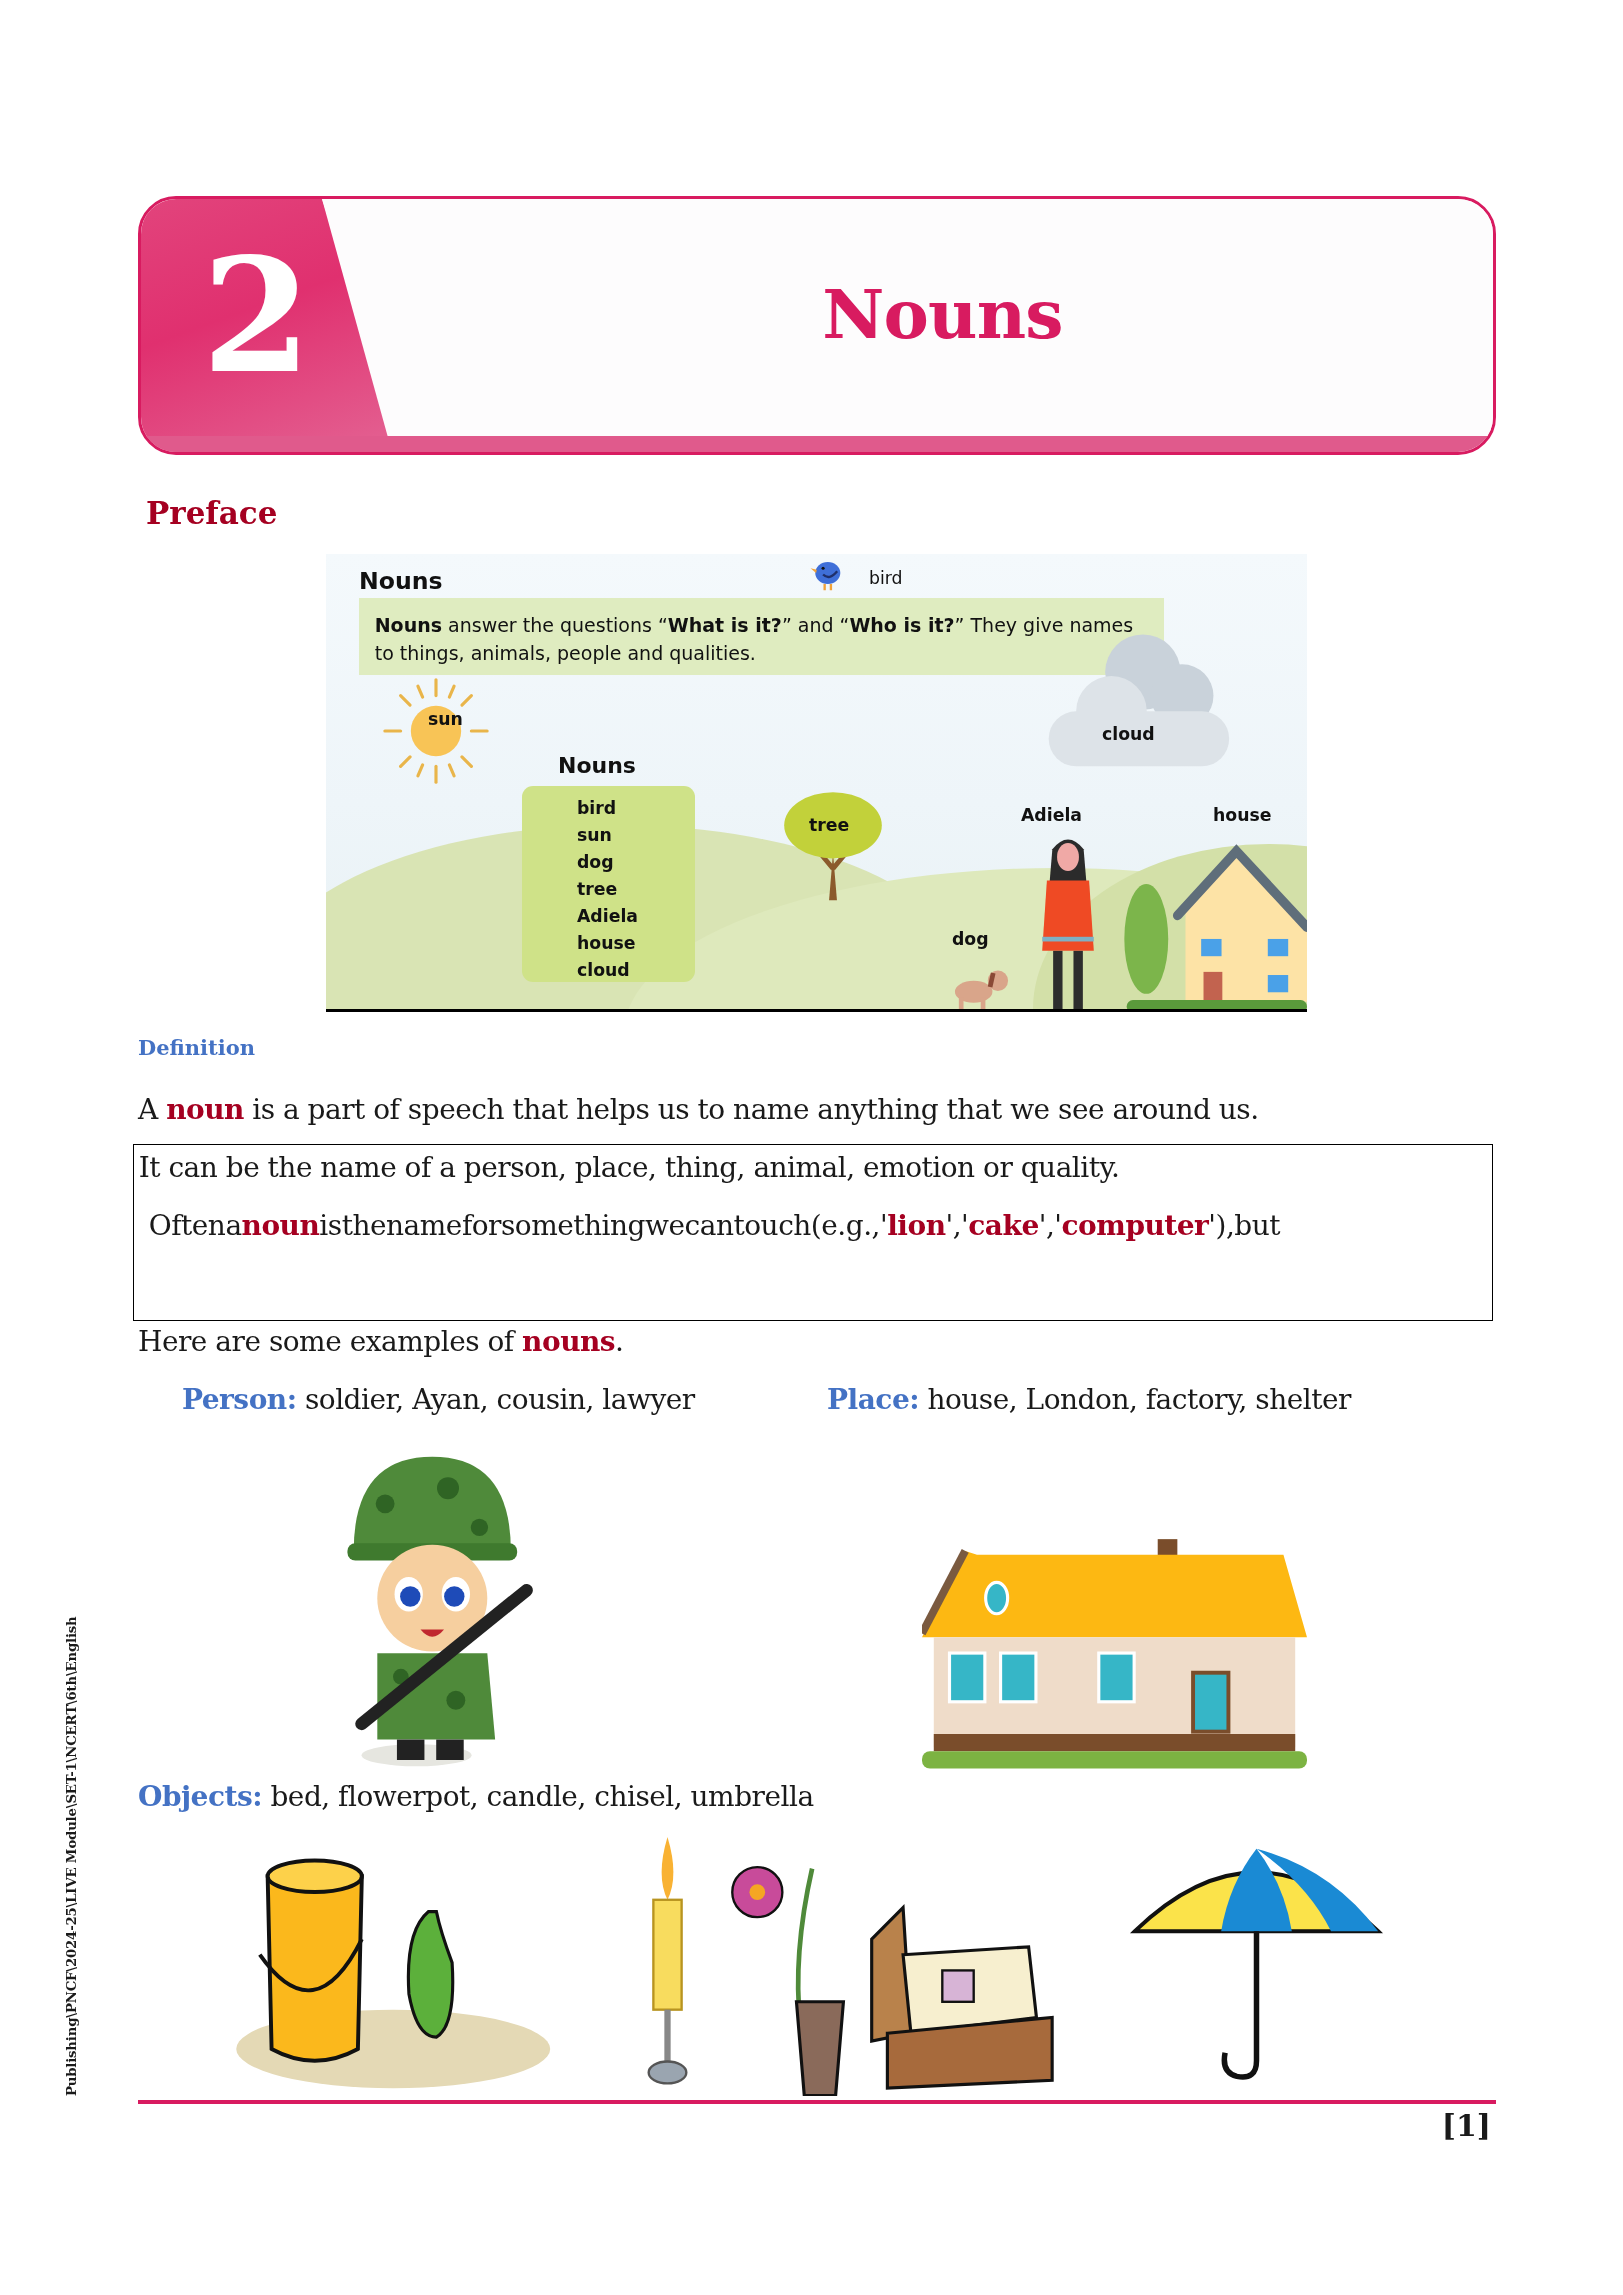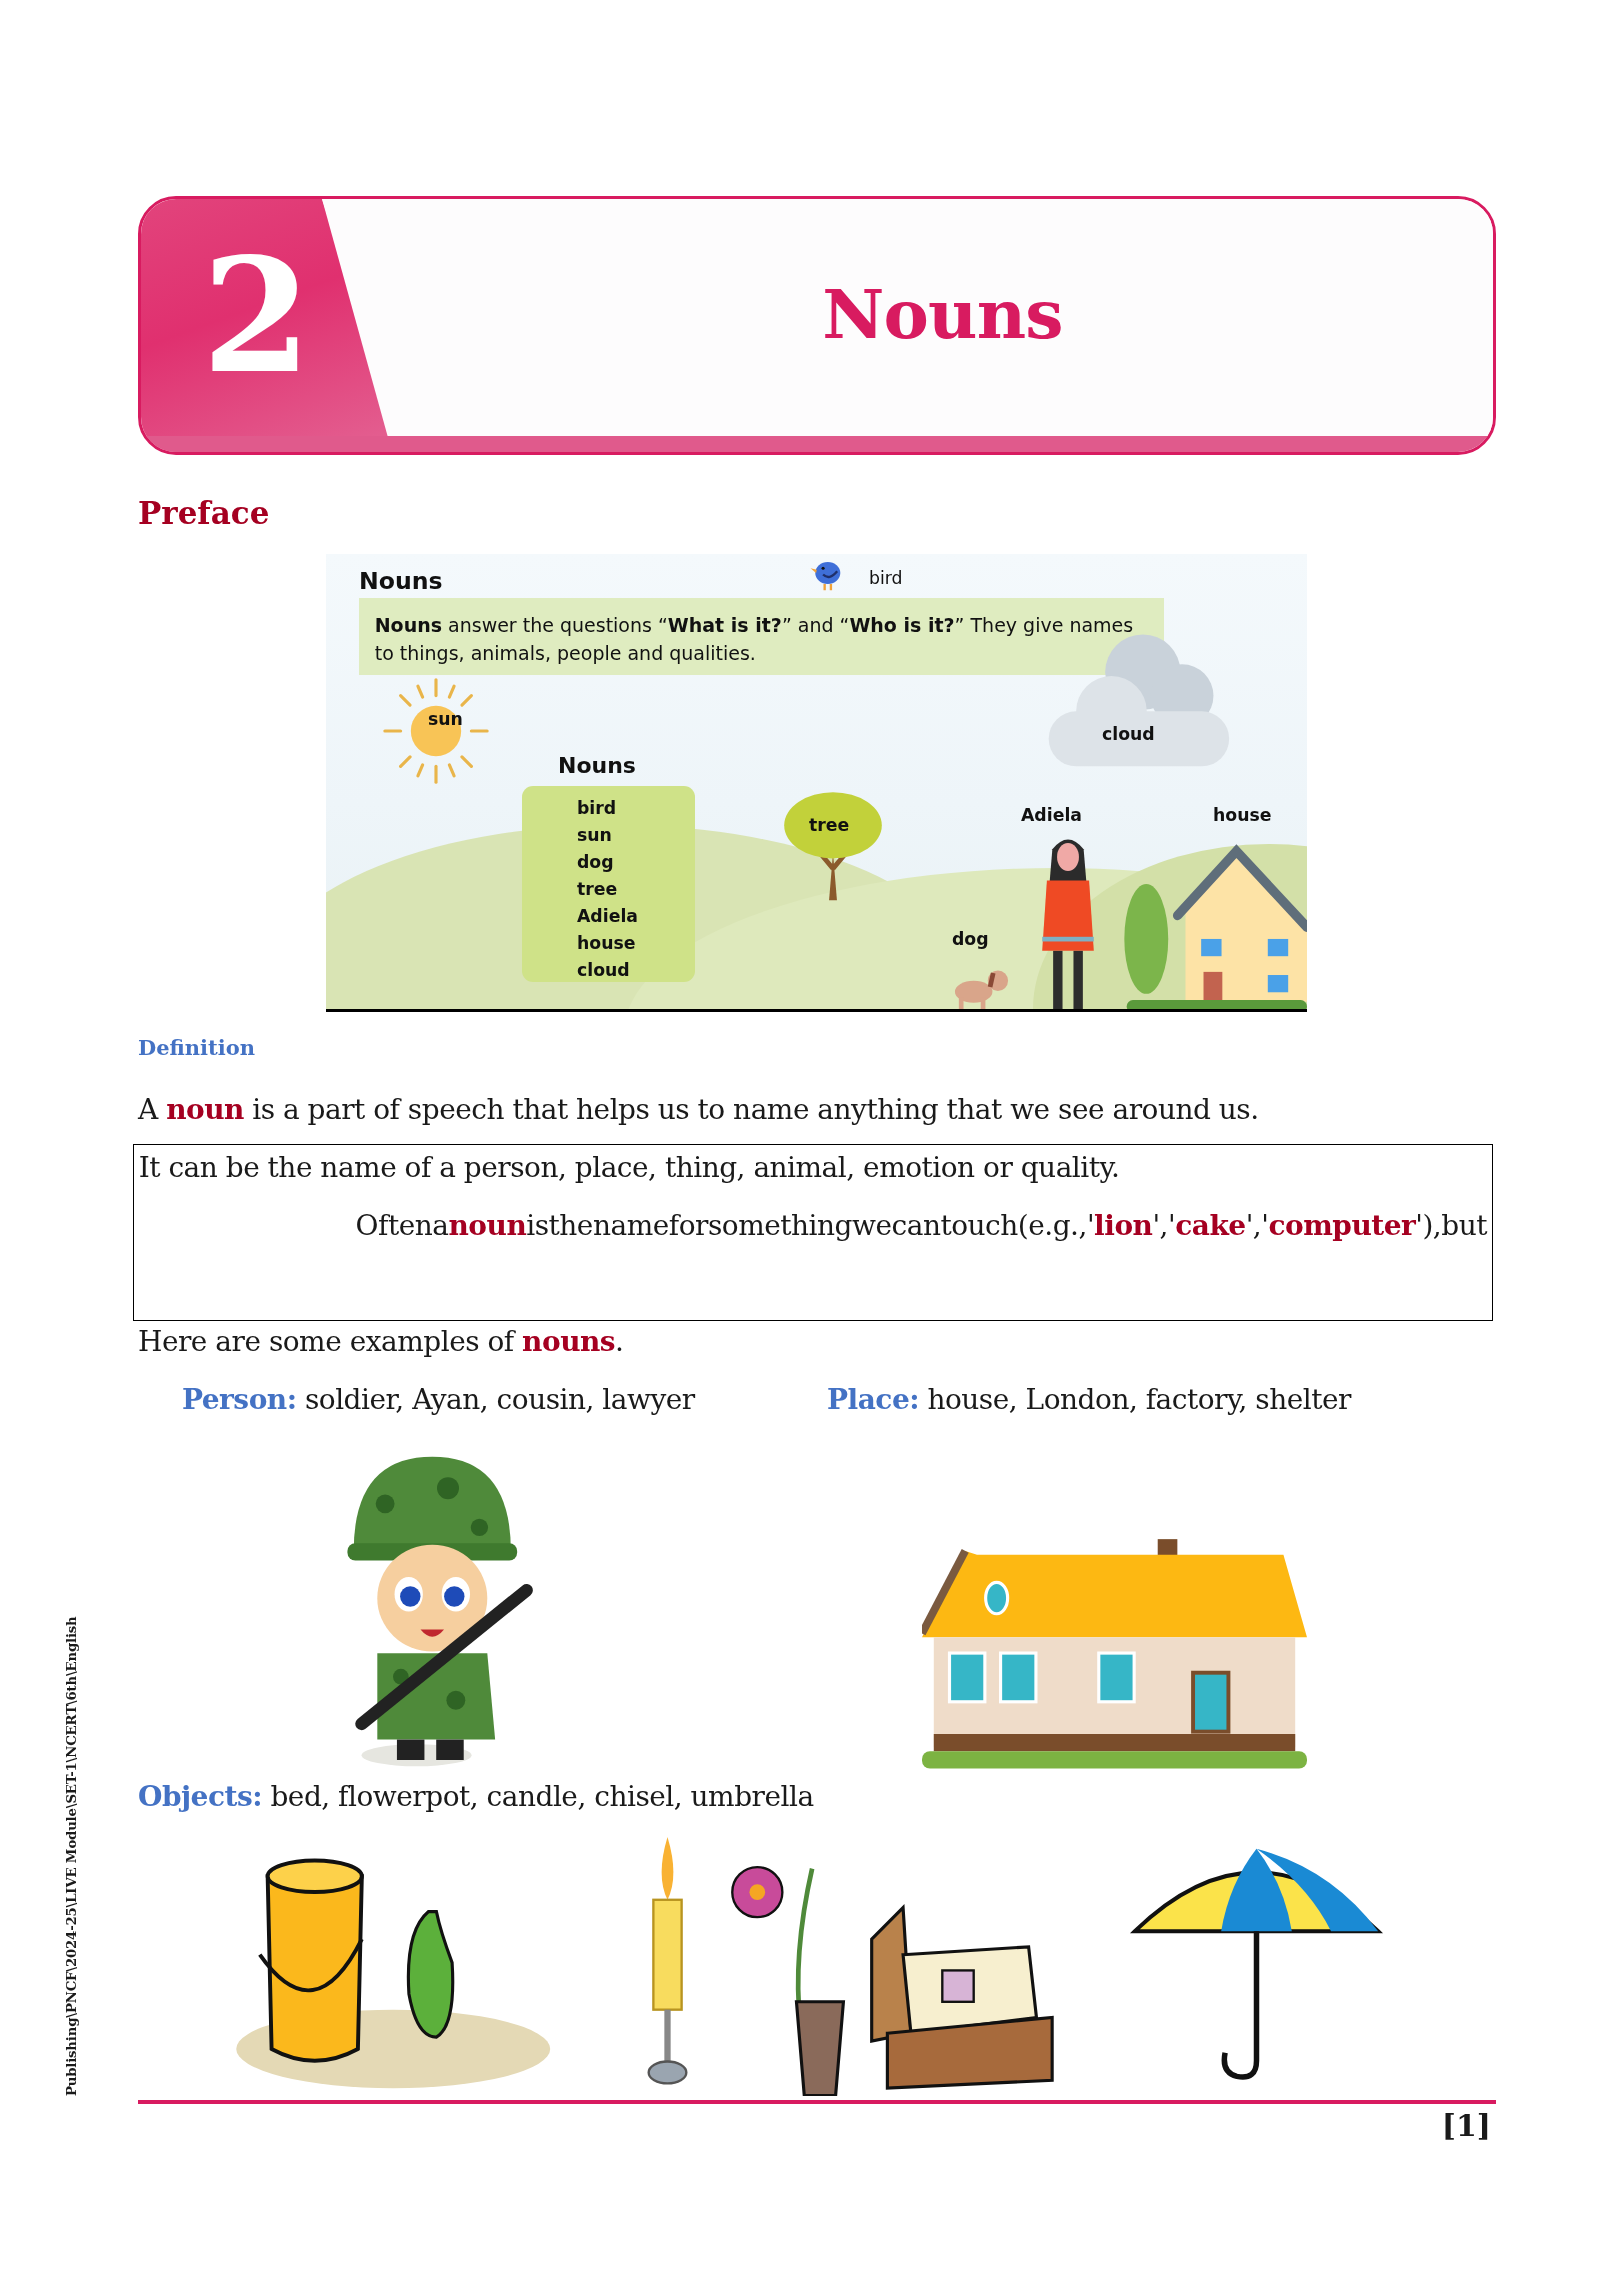--- a/index.html
+++ b/index.html
@@ -29,21 +29,21 @@
     }
     .chapter-title {
       position: absolute; left: 0; right: 0; top: 75px; padding-left: 251px; text-align: center;
       font-family: "DejaVu Serif", serif; font-weight: bold; font-size: 68px; color: #d81b60;
       letter-spacing: -0.8px;
     }
 
     .section-heading {
       position: absolute; font-family: "DejaVu Serif", serif; font-weight: bold;
     }
-    .preface-heading { left: 138px; top: 495px; font-size: 31px; color: #a50021; }
+    .preface-heading { left: 146px; top: 495px; font-size: 31px; color: #a50021; }
     .definition-heading { left: 138px; top: 1035px; font-size: 21px; color: #4472c4; }
 
     
     .preface-figure {
       position: absolute; left: 326px; top: 554px; width: 981px; height: 458px;
       background: linear-gradient(180deg, #f4f9fc 0%, #eef5f9 55%, #e8f1f4 100%);
       overflow: hidden; border-bottom: 3.1px solid #000;
       font-family: "DejaVu Sans", "Liberation Sans", sans-serif;
     }
     .pf-hill1 { position:absolute; left:-63px; top:271px; width:707px; height:314px; border-radius:50%; background:#d9e4b4; }
@@ -87,21 +87,21 @@
 
     .boxed {
       position: absolute; left: 133px; top: 1144px; width: 1360px; height: 177px;
       border: 1.6px solid #000;
     }
     .boxed .line {
       position: absolute; left: 4.7px; font-family: "DejaVu Serif", serif; font-size: 28px;
       color: #1a1a1a; letter-spacing: -0.5px; white-space: nowrap;
     }
     .boxed .l1 { top: 6.3px; }
-    .boxed .l2 { top: 64px; right: 5px; display: flex; justify-content: flex-end; }
+    .boxed .l2 { top: 64px; right: 22px; display: flex; justify-content: flex-start; margin-left: 10px; }
     .boxed .l3 { top: 121px; }
 
     .examples-line { left: 138px; top: 1325px; }
     .person-line { left: 138px; top: 1383px; margin-left: 44px; }
     .place-line { left: 827px; top: 1383px; }
 
     .img-soldier { position: absolute; left: 330px; top: 1441px; width: 236px; height: 330px; }
     .img-house { position: absolute; left: 922px; top: 1539px; width: 385px; height: 236px; }
 
     .obj-row { position: absolute; top: 1837px; height: 259px; }

